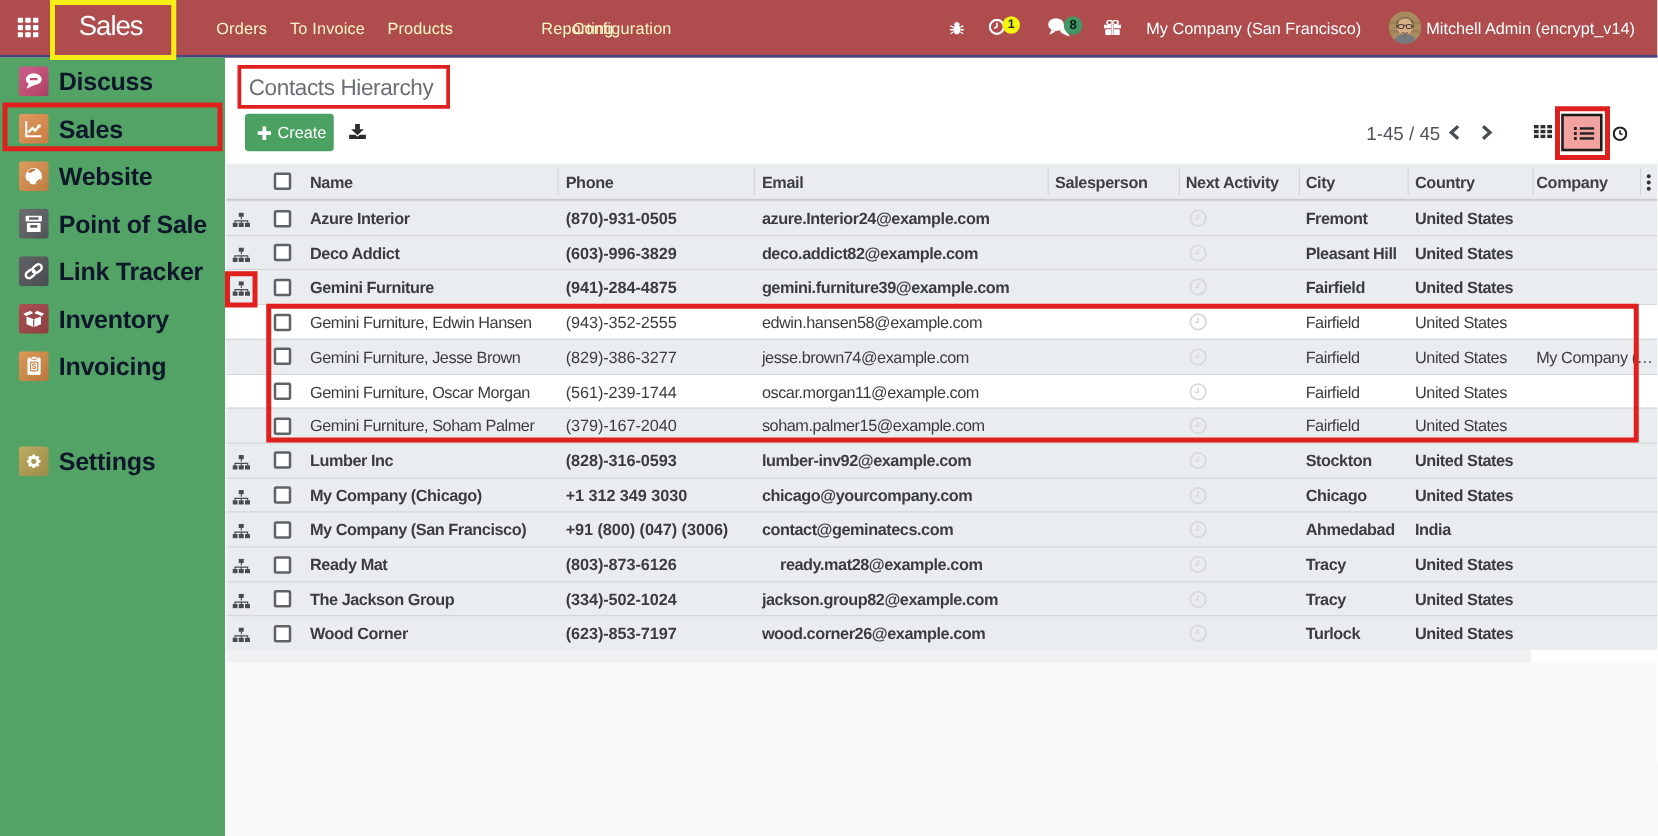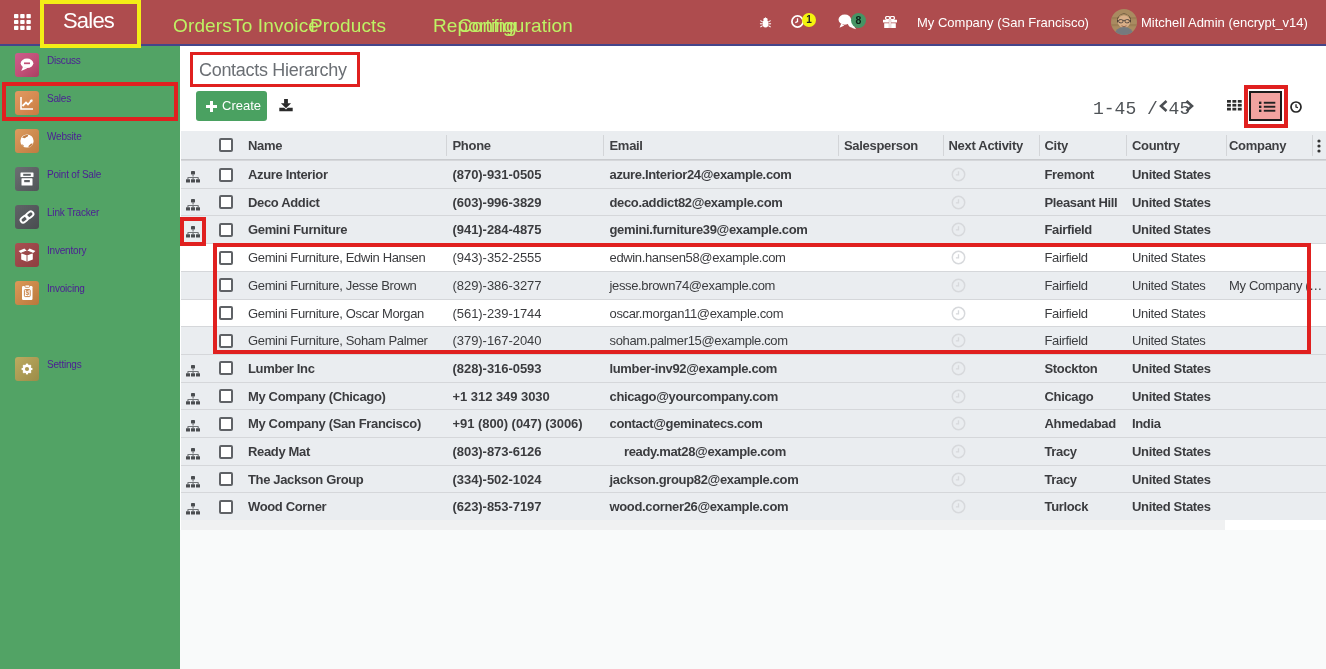--- a/index.html
+++ b/index.html
@@ -4,41 +4,41 @@
 <style>
   * { margin:0; padding:0; box-sizing:border-box; }
   html,body { width:1326px; height:669px; overflow:hidden; }
   body { font-family:"Liberation Sans", sans-serif; position:relative; background:#fff; }
   .abs { position:absolute; }
 
   
   #topbar { position:absolute; left:0; top:0; width:1326px; height:46px;
             background:#ae4c4e; border-bottom:2px solid #45458a; color:#fff; }
   #brand { position:absolute; left:63px; top:8px; font-size:22px; color:#fff; letter-spacing:-0.8px; }
-  .tmenu { position:absolute; top:15px; font-size:19px; color:#bef264; letter-spacing:0.15px; }
+  .tmenu { position:absolute; top:15px; font-size:13px; color:#fef9c3; letter-spacing:0.15px; }
   #ann-yellow { position:absolute; left:40px; top:0px; width:101px; height:48px;
                 border:4px solid #f4ee16; z-index:50; }
   .sysico { position:absolute; top:0; }
   .systxt { position:absolute; top:15px; font-size:13px; color:#fff; letter-spacing:0px; }
   .badge { position:absolute; border-radius:50%; font-size:10px; font-weight:bold;
            color:#222; text-align:center; z-index:5; }
 
   
   #sidebar { position:absolute; left:0; top:46px; width:180px; height:623px; background:#52a365; }
   .sitem { position:absolute; left:0; width:180px; height:38px; }
   .sicon { position:absolute; left:15px; top:7px; width:24px; height:24px; border-radius:3px; }
-  .slabel { position:absolute; left:47px; top:9px; font-size:10px; font-weight:400; color:#4c1d95; letter-spacing:-0.2px; }
+  .slabel { position:absolute; left:47px; top:9px; font-size:20px; font-weight:700; color:#0f172a; letter-spacing:-0.2px; }
   #ann-sales { position:absolute; left:2px; top:82px; width:176px; height:39px; border:4px solid #e0201f; z-index:50; }
 
   
   #title { position:absolute; left:199px; top:60px; font-size:18px; color:#6b6f74; letter-spacing:-0.3px; }
   #ann-title { position:absolute; left:190px; top:52px; width:170px; height:35px; border:3px solid #e0201f; z-index:50; }
   #btn-create { position:absolute; left:196px; top:91px; width:71px; height:30px; background:#4aa161;
                 border-radius:3px; color:#fff; font-size:13px; text-align:center; line-height:30px; }
-  #pager { position:absolute; left:1093px; top:99px; font-size:18px; color:#4f5357; letter-spacing:0px;font-family:Liberation Mono, monospace; }
+  #pager { position:absolute; left:1093px; top:99px; font-size:15px; color:#4f5357; letter-spacing:0px; }
   #ann-list { position:absolute; left:1244px; top:85px; width:44px; height:43px; border:4px solid #e0201f; z-index:50; }
   #btn-list { position:absolute; left:1249px; top:90.5px; width:33px; height:30px; background:#f2a3a0; border:2px solid #1c1c1c; }
 
   
   #thead { position:absolute; left:181px; top:131px; width:1145px; height:29px; background:#eaedf0;
            border-bottom:1px solid #c9cbce; }
   .th { position:absolute; top:7px; font-size:13px; font-weight:bold; color:#3e3f42; letter-spacing:-0.3px; }
   .row { position:absolute; left:181px; width:1145px; height:28px; border-top:1px solid #d5d7da; }
   .row.gray { background:#eaedf0; }
   .row.white { background:#fff; }

